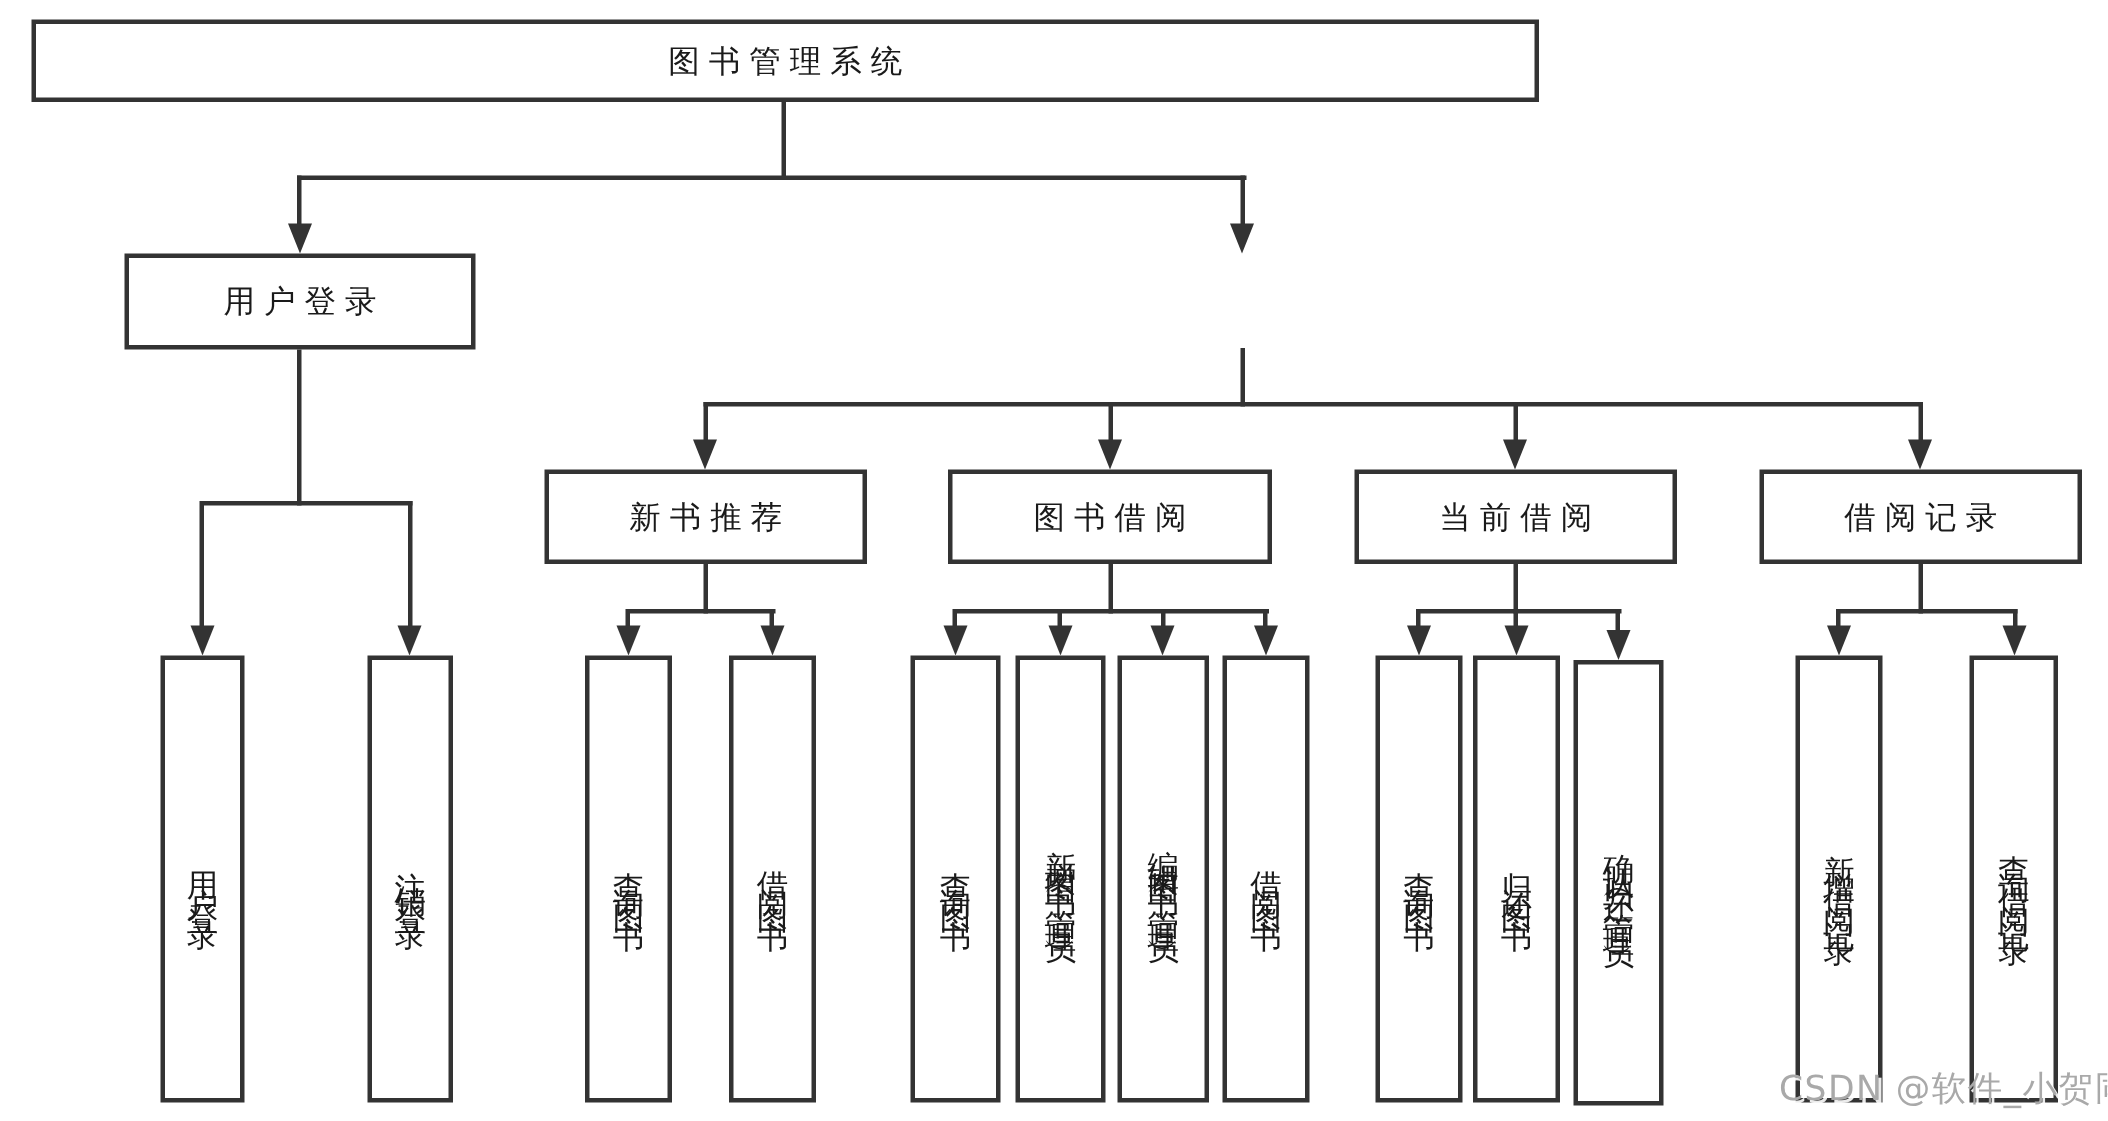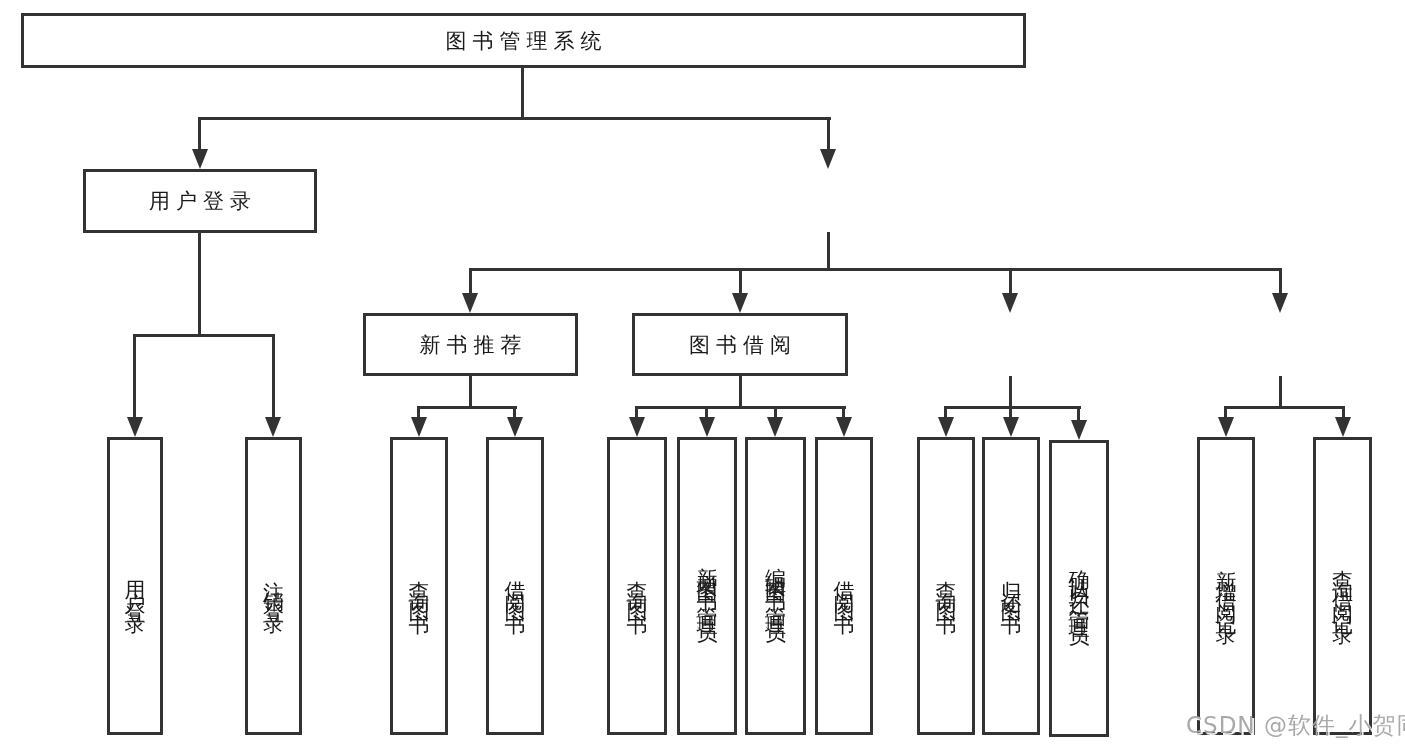--- a/index.html
+++ b/index.html
@@ -70,20 +70,22 @@
   <div class="ar" style="left:462px;top:293px"></div>
   <div class="vl" style="left:739px;top:268px;height:28px"></div>
   <div class="ar" style="left:732px;top:293px"></div>
   <div class="vl" style="left:1009px;top:268px;height:28px"></div>
   <div class="ar" style="left:1002px;top:293px"></div>
   <div class="vl" style="left:1279px;top:268px;height:28px"></div>
   <div class="ar" style="left:1272px;top:293px"></div>
 
   <div class="node" style="left:632px;top:313px;width:216px;height:63px">图书借阅</div>
   <div class="node" style="left:363px;top:313px;width:215px;height:63px">新书推荐</div>
+  <div class="node" style="left:903px;top:313px;width:215px;height:63px">当前借阅</div>
+  <div class="node" style="left:1173px;top:313px;width:215px;height:63px">借阅记录</div>
 
   <div class="vl" style="left:469px;top:376px;height:33px"></div>
   <div class="hl" style="left:418px;top:406px;width:99px"></div>
   <div class="vl" style="left:417px;top:406px;height:13px"></div>
   <div class="ar" style="left:411px;top:417px"></div>
   <div class="vl" style="left:513px;top:406px;height:13px"></div>
   <div class="ar" style="left:507px;top:417px"></div>
 
   <div class="vl" style="left:739px;top:376px;height:33px"></div>
   <div class="hl" style="left:636px;top:406px;width:210px"></div>

